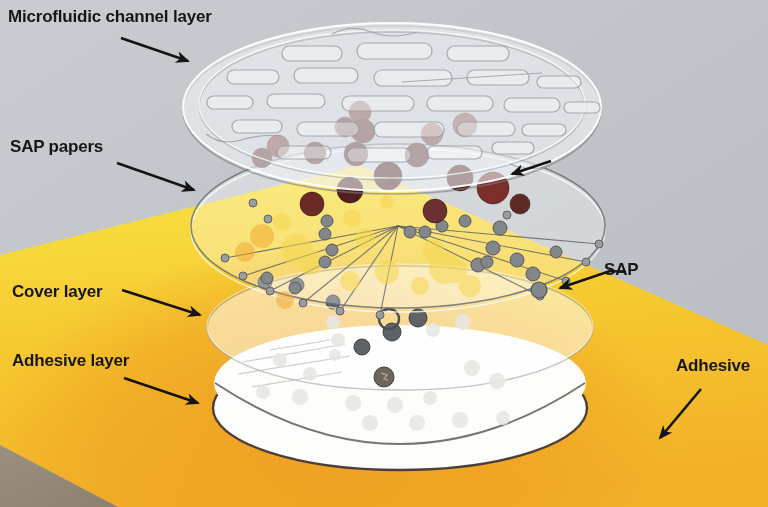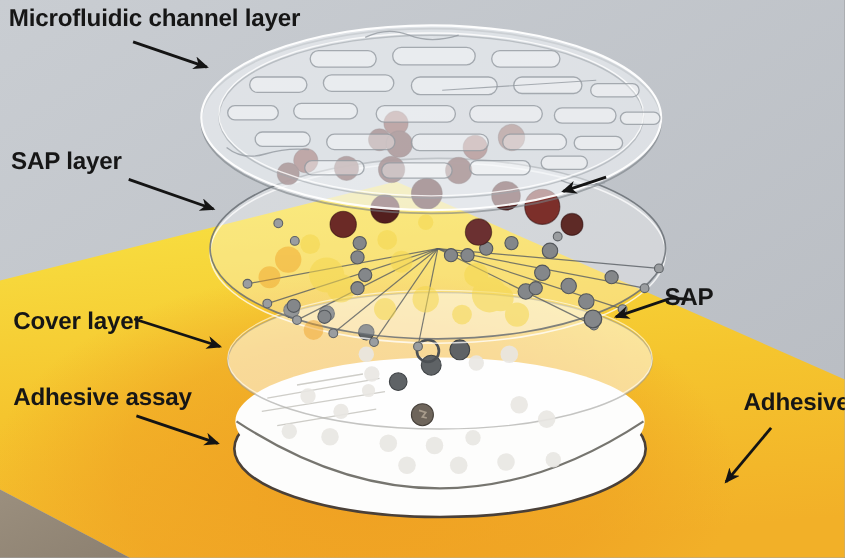--- a/index.html
+++ b/index.html
@@ -6,21 +6,21 @@
   #stage{
     position:relative;
     width:768px;height:507px;
     overflow:hidden;
     font-family:"Liberation Sans", sans-serif;
   }
   #scene{position:absolute;left:0;top:0;}
   .lbl{
     position:absolute;
     font-weight:bold;
-    font-size:22px;
+    font-size:17px;
     line-height:20px;
     color:var(--label-text,#161616);
     white-space:nowrap;
     letter-spacing:-0.2px;
   }
 </style>
 </head>
 <body>
 
 <div id="stage">
@@ -264,19 +264,19 @@
     <path d="M117,163 L194,190" marker-end="url(#ah)"></path>
     <path d="M122,290 L200,315" marker-end="url(#ah)"></path>
     <path d="M124,378 L198,403" marker-end="url(#ah)"></path>
     <path d="M551,161 L512,174" marker-end="url(#ah)"></path>
     <path d="M626,272 L610,271 L560,288" marker-end="url(#ah)"></path>
     <path d="M701,389 L660,438" marker-end="url(#ah)"></path>
   </g>
 </svg>
 
 <div class="lbl" style="left:8px;top:7px">Microfluidic channel layer</div>
-<div class="lbl" style="left:10px;top:137px">SAP layer</div>
+<div class="lbl" style="left:10px;top:137px">SAP papers</div>
 <div class="lbl" style="left:12px;top:282px">Cover layer</div>
 <div class="lbl" style="left:604px;top:260px">SAP</div>
-<div class="lbl" style="left:12px;top:351px">Adhesive assay</div>
+<div class="lbl" style="left:12px;top:351px">Adhesive layer</div>
 <div class="lbl" style="left:676px;top:356px">Adhesive</div>
 
 </div>
 
 </body></html>

